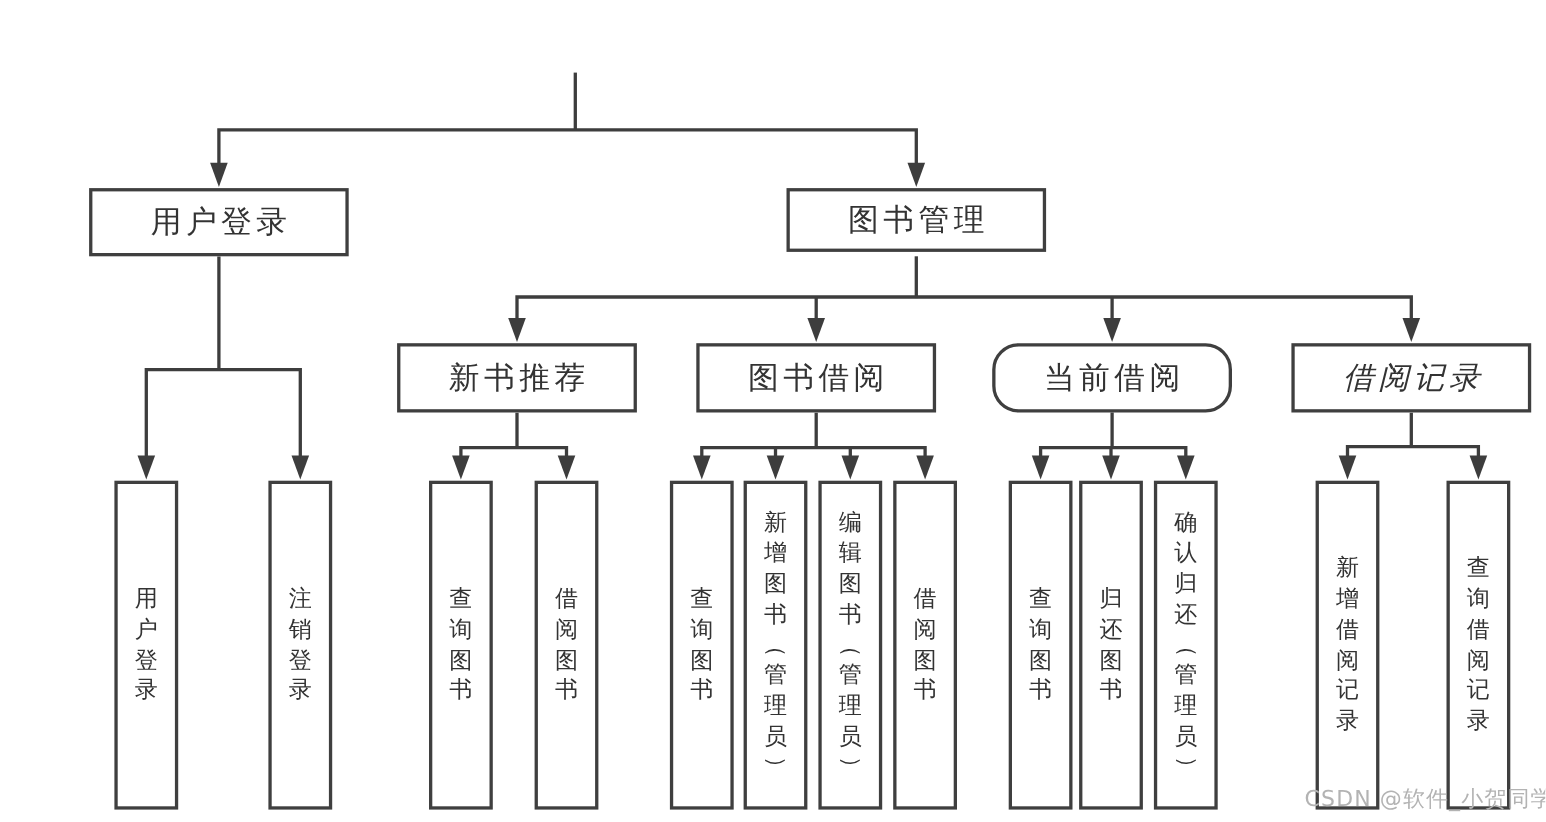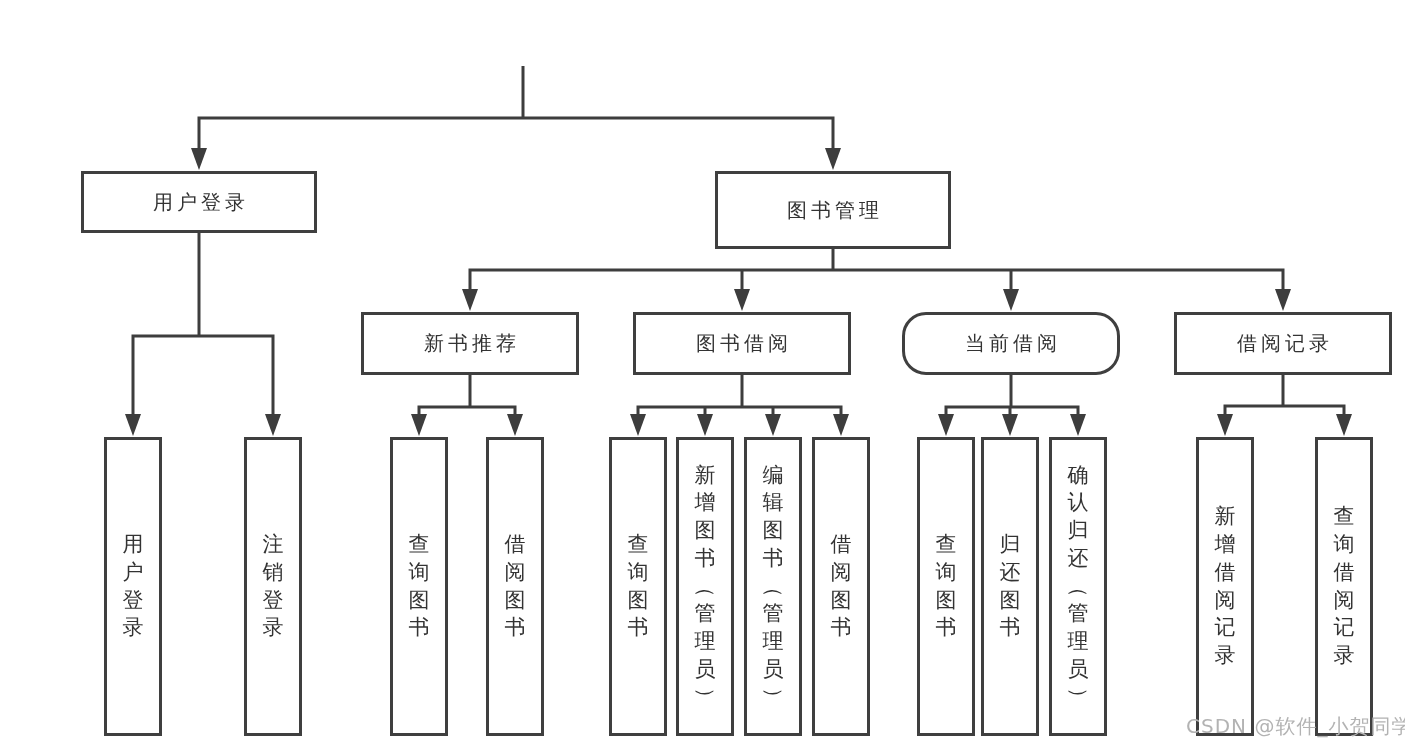--- a/index.html
+++ b/index.html
@@ -10,37 +10,37 @@
   }
   svg.connectors { position:absolute; left:0; top:0; width:1405px; height:747px; pointer-events:none; }
   svg.connectors line, svg.connectors polyline { stroke:#3d3d3d; stroke-width:3; fill:none; }
   svg.connectors polygon { fill:#3d3d3d; stroke:none; }
 
   .box {
     position:absolute; background:#ffffff; border:3px solid #3f3f3f;
     display:flex; align-items:center; justify-content:center;
     color:#333333; text-align:center;
   }
-  .hlabel { font-size:20px; letter-spacing:4px; white-space:nowrap; text-indent:4px; }
+  .hlabel { font-size:28px; letter-spacing:4px; white-space:nowrap; text-indent:4px; }
   .root-label { font-size:23px; letter-spacing:5px; text-indent:5px; }
 
   
   .vbox { flex-direction:column; }
   .vtext { display:flex; flex-direction:column; align-items:center; justify-content:center; height:100%; }
   .vchar { font-size:21px; line-height:1.32; display:block; }
   .vchar.rot { transform:rotate(90deg); }
 
   
   .n-root { left:21px;  top:13px;  width:1004px; height:55px; }
   .n-l20  { left:81px;  top:171px; width:236px;  height:62px; }
-  .n-l21  { left:715px; top:171px; width:236px;  height:78px; }
+  .n-l21  { left:715px; top:171px; width:236px;  height:58px; }
   .n-l30  { left:361px; top:312px; width:218px;  height:63px; }
   .n-l31  { left:633px; top:312px; width:218px;  height:63px; }
   .n-l32  { left:902px; top:312px; width:218px;  height:63px;border-radius:24px; }
-  .n-l33  { left:1174px;top:312px; width:218px;  height:63px; }
+  .n-l33  { left:1174px;top:312px; width:218px;  height:63px;font-style:italic; }
 
   .leaf { top:437px; width:58px; height:299px; }
   .f0  { left:104px; }
   .f1  { left:244px; }
   .f2  { left:390px; }
   .f3  { left:486px; }
   .f4  { left:609px; }
   .f5  { left:676px; }
   .f6  { left:744px; }
   .f7  { left:812px; }

